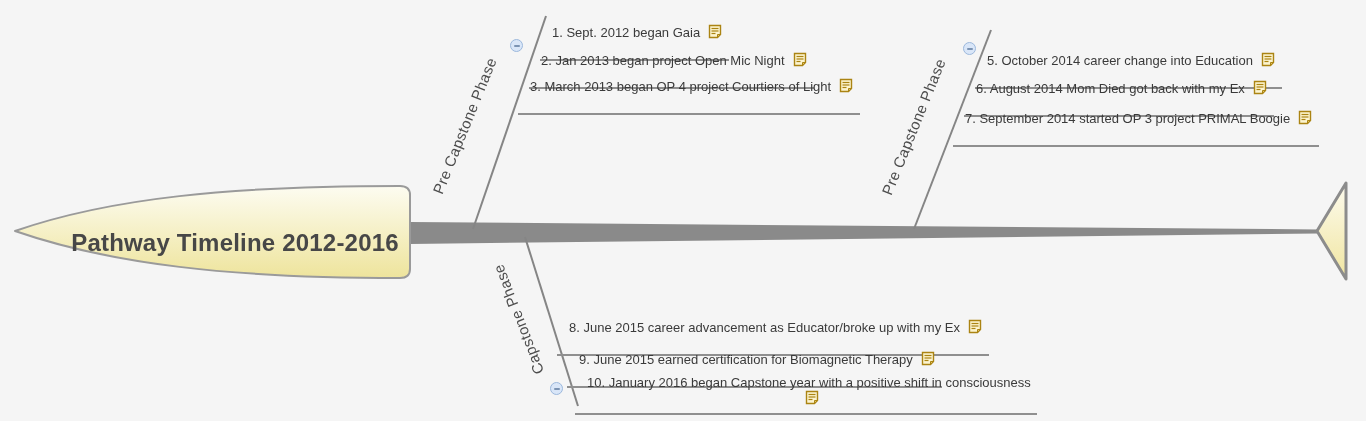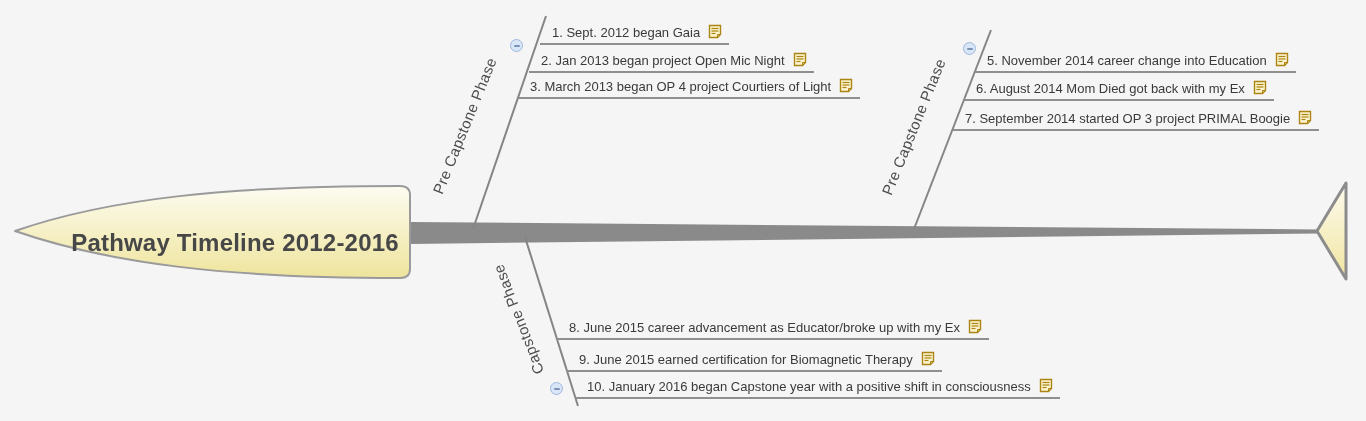--- a/index.html
+++ b/index.html
@@ -8,21 +8,21 @@
   #shapes{position:absolute;left:0;top:0;width:1366px;height:421px;}
 
   .head-title{
     position:absolute;left:55px;top:216px;width:360px;height:30px;
     text-align:center;font-size:24px;font-weight:bold;color:#474747;
     line-height:30px;white-space:nowrap;letter-spacing:0.2px;margin-top:12px;
   }
 
   .item{
     position:absolute;height:22px;display:flex;align-items:center;
-    border-bottom:2px solid #8f8f8f;padding:0 6px 0 12px;
+    border-bottom:2px solid #8f8f8f;padding:0 6px 16px 12px;
     font-size:13px;color:#3a3a3a;white-space:nowrap;
   }
   .item .txt{display:inline-block;}
   .item svg.note{margin-left:7px;flex:0 0 auto;cursor:pointer;}
 
   .branch-label{
     position:absolute;height:20px;line-height:20px;font-size:15px;color:#4d4d4d;
     white-space:nowrap;letter-spacing:0.4px;transform-origin:left bottom;
   }
   .rot-up{transform:rotate(-68deg);}
@@ -102,21 +102,21 @@
     <svg class="note" width="16" height="16" viewBox="0 0 16 16">
         <path d="M2.5 1.5 H13.5 V10.5 L10.5 13.5 H2.5 Z" fill="#fcf4cf" stroke="#ab8413" stroke-width="1.4"></path>
         <path d="M10.5 13.5 V10.5 H13.5 Z" fill="#e3c45c" stroke="#ab8413" stroke-width="1"></path>
         <line x1="4.5" y1="4.5" x2="11.5" y2="4.5" stroke="#ab8413" stroke-width="1.2"></line>
         <line x1="4.5" y1="7" x2="11.5" y2="7" stroke="#ab8413" stroke-width="1.2"></line>
         <line x1="4.5" y1="9.5" x2="8.5" y2="9.5" stroke="#ab8413" stroke-width="1.2"></line>
       </svg>
   </div>
 
   <div class="item" style="left:975px;top:49px;">
-    <span class="txt">5. November 2014 career change into Education</span>
+    <span class="txt">5. October 2014 career change into Education</span>
     <svg class="note" width="16" height="16" viewBox="0 0 16 16">
         <path d="M2.5 1.5 H13.5 V10.5 L10.5 13.5 H2.5 Z" fill="#fcf4cf" stroke="#ab8413" stroke-width="1.4"></path>
         <path d="M10.5 13.5 V10.5 H13.5 Z" fill="#e3c45c" stroke="#ab8413" stroke-width="1"></path>
         <line x1="4.5" y1="4.5" x2="11.5" y2="4.5" stroke="#ab8413" stroke-width="1.2"></line>
         <line x1="4.5" y1="7" x2="11.5" y2="7" stroke="#ab8413" stroke-width="1.2"></line>
         <line x1="4.5" y1="9.5" x2="8.5" y2="9.5" stroke="#ab8413" stroke-width="1.2"></line>
       </svg>
   </div>
   <div class="item" style="left:964px;top:77px;">
     <span class="txt">6. August 2014 Mom Died got back with my Ex</span>
@@ -152,21 +152,21 @@
   <div class="item" style="left:567px;top:348px;">
     <span class="txt">9. June 2015 earned certification for Biomagnetic Therapy</span>
     <svg class="note" width="16" height="16" viewBox="0 0 16 16">
         <path d="M2.5 1.5 H13.5 V10.5 L10.5 13.5 H2.5 Z" fill="#fcf4cf" stroke="#ab8413" stroke-width="1.4"></path>
         <path d="M10.5 13.5 V10.5 H13.5 Z" fill="#e3c45c" stroke="#ab8413" stroke-width="1"></path>
         <line x1="4.5" y1="4.5" x2="11.5" y2="4.5" stroke="#ab8413" stroke-width="1.2"></line>
         <line x1="4.5" y1="7" x2="11.5" y2="7" stroke="#ab8413" stroke-width="1.2"></line>
         <line x1="4.5" y1="9.5" x2="8.5" y2="9.5" stroke="#ab8413" stroke-width="1.2"></line>
       </svg>
   </div>
-  <div class="item" style="left:575px;top:375px;">
+  <div class="item" style="left:575px;top:375px;flex-direction:column;">
     <span class="txt">10. January 2016 began Capstone year with a positive shift in consciousness</span>
     <svg class="note" width="16" height="16" viewBox="0 0 16 16">
         <path d="M2.5 1.5 H13.5 V10.5 L10.5 13.5 H2.5 Z" fill="#fcf4cf" stroke="#ab8413" stroke-width="1.4"></path>
         <path d="M10.5 13.5 V10.5 H13.5 Z" fill="#e3c45c" stroke="#ab8413" stroke-width="1"></path>
         <line x1="4.5" y1="4.5" x2="11.5" y2="4.5" stroke="#ab8413" stroke-width="1.2"></line>
         <line x1="4.5" y1="7" x2="11.5" y2="7" stroke="#ab8413" stroke-width="1.2"></line>
         <line x1="4.5" y1="9.5" x2="8.5" y2="9.5" stroke="#ab8413" stroke-width="1.2"></line>
       </svg>
   </div>
 

